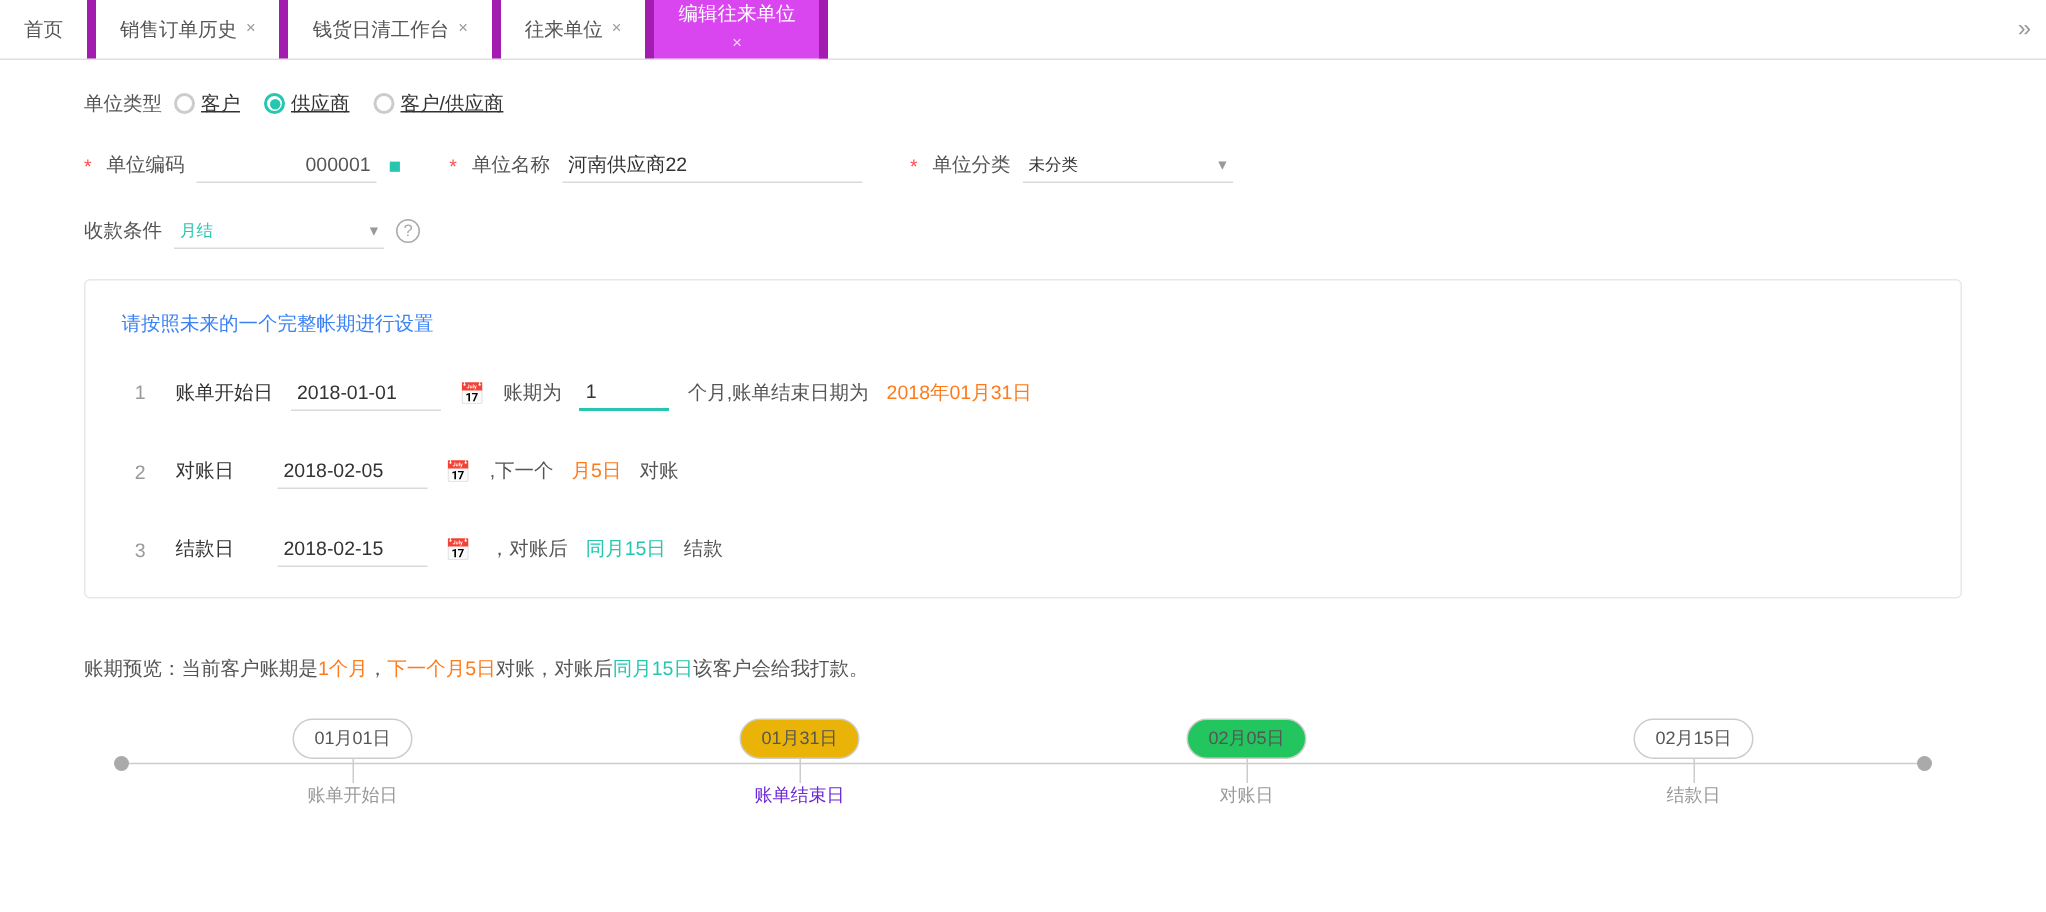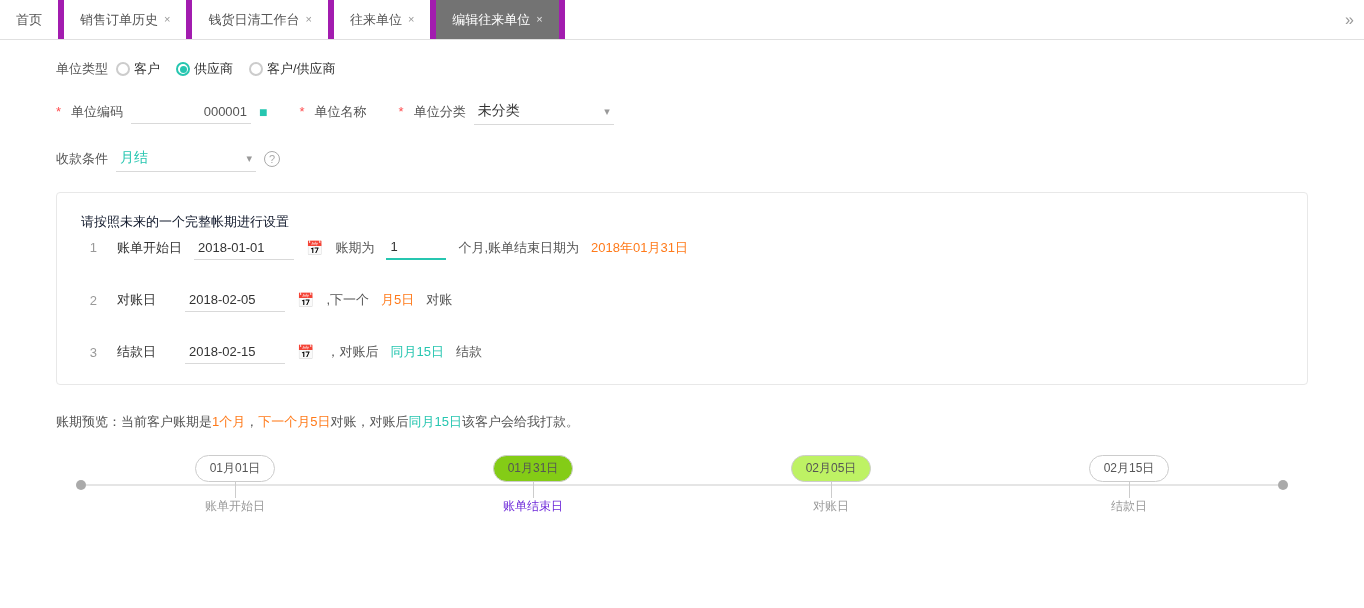--- a/index.html
+++ b/index.html
@@ -20,23 +20,24 @@
       padding: 0 16px;
       cursor: pointer;
       font-size: 13px;
       color: #555;
       border-right: 6px solid #a21caf;
       height: 100%;
       gap: 6px;
       white-space: nowrap;
     }
     .tab.active {
-      background: #737373;
+      background: #d946ef;
       color: #fff;
       font-weight: 500;
+      flex-direction: column;
     }
     .tab .close-x {
       font-size: 11px;
       color: #999;
       cursor: pointer;
       line-height: 1;
     }
     .tab.active .close-x { color: rgba(255,255,255,0.8); }
     .tab-more {
       display: flex;
@@ -74,20 +75,21 @@
       font-size: 13px;
     }
     .required-star {
       color: #ff4d4f;
       margin-right: 2px;
     }
     .radio-group {
       display: flex;
       align-items: center;
       gap: 16px;
+      text-decoration: underline;
     }
     .radio-item {
       display: flex;
       align-items: center;
       gap: 4px;
       cursor: pointer;
     }
     .radio-circle {
       width: 14px;
       height: 14px;
@@ -127,21 +129,21 @@
       display: flex;
       align-items: center;
       border-bottom: 1px solid #d9d9d9;
       padding: 4px 4px;
       min-width: 140px;
       cursor: pointer;
       gap: 4px;
     }
     .dropdown-field .dropdown-value {
       flex: 1;
-      font-size: 14px;
+      font-size: 11px;
       color: #26c6b0;
     }
     .dropdown-arrow {
       color: #999;
       font-size: 11px;
     }
     .dropdown-field.plain .dropdown-value { color: #333; }
 
     
     .cal-icon {
@@ -166,22 +168,22 @@
 
     
     .settings-box {
       border: 1px solid #e8e8e8;
       border-radius: 4px;
       padding: 20px 24px;
       margin-bottom: 20px;
     }
     .settings-box .box-title {
       font-size: 13px;
-      color: #0f172a;
-      margin-bottom: 4px;
+      color: #3b82f6;
+      margin-bottom: 24px;
     }
     .settings-row {
       display: flex;
       align-items: center;
       margin-bottom: 28px;
       gap: 12px;
     }
     .settings-row:last-child { margin-bottom: 0; }
     .step-num {
       color: #999;
@@ -213,21 +215,21 @@
       padding: 4px 4px;
       color: #333;
       width: 60px;
       background: transparent;
     }
     .highlight-orange { color: #ff7a1a; font-weight: 500; }
     .highlight-teal { color: #26c6b0; font-weight: 500; }
     .inline-text { font-size: 13px; color: #555; }
 
     
-    .preview-section { margin-top: 28px; }
+    .preview-section { margin-top: 38px; }
     .preview-text {
       font-size: 13px;
       color: #555;
       margin-bottom: 24px;
     }
   </style>
 </head>
 <body>
 
 <div class="tab-bar">
@@ -280,20 +282,21 @@
   <div class="form-row">
     <div class="form-field">
       <span class="required-star">*</span>
       <span class="field-label">单位编码</span>
       <input class="text-input code-input" type="text" value="000001" style="">
       <span class="cal-icon">■</span>
     </div>
     <div class="form-field">
       <span class="required-star">*</span>
       <span class="field-label">单位名称</span>
+      <input class="text-input name-input" type="text" value="河南供应商22" style="">
     </div>
     <div class="form-field">
       <span class="required-star">*</span>
       <span class="field-label">单位分类</span>
       <div class="dropdown-field plain">
         <span class="dropdown-value">未分类</span>
         <span class="dropdown-arrow">▾</span>
       </div>
     </div>
   </div>
@@ -358,29 +361,29 @@
 
         <div style="flex:1;display:flex;justify-content:flex-start;position:relative;z-index:1;flex-direction:column;align-items:center;">
           <div style="border:1px solid #ccc;border-radius:14px;padding:4px 14px;font-size:12px;color:#555;background:#fff;white-space:nowrap;">
             <span>01月01日</span>
           </div>
           <div style="width:1px;height:16px;background:#ccc;"></div>
           <div style="font-size:12px;color:#999;">账单开始日</div>
         </div>
 
         <div style="flex:1;display:flex;justify-content:center;position:relative;z-index:1;flex-direction:column;align-items:center;">
-          <div style="border:1px solid #ccc;border-radius:14px;padding:4px 14px;font-size:12px;color:#555;background:#84cc16;white-space:nowrap;">
+          <div style="border:1px solid #ccc;border-radius:14px;padding:4px 14px;font-size:12px;color:#555;background:#eab308;white-space:nowrap;">
             <span>01月31日</span>
           </div>
           <div style="width:1px;height:16px;background:#ccc;"></div>
           <div style="font-size:12px;color:#6d28d9;">账单结束日</div>
         </div>
 
         <div style="flex:1;display:flex;justify-content:center;position:relative;z-index:1;flex-direction:column;align-items:center;">
-          <div style="border:1px solid #ccc;border-radius:14px;padding:4px 14px;font-size:12px;color:#555;background:#bef264;white-space:nowrap;">
+          <div style="border:1px solid #ccc;border-radius:14px;padding:4px 14px;font-size:12px;color:#555;background:#22c55e;white-space:nowrap;">
             <span>02月05日</span>
           </div>
           <div style="width:1px;height:16px;background:#ccc;"></div>
           <div style="font-size:12px;color:#999;">对账日</div>
         </div>
 
         <div style="flex:1;display:flex;justify-content:center;position:relative;z-index:1;flex-direction:column;align-items:center;">
           <div style="border:1px solid #ccc;border-radius:14px;padding:4px 14px;font-size:12px;color:#555;background:#fff;white-space:nowrap;">
             <span>02月15日</span>
           </div>

